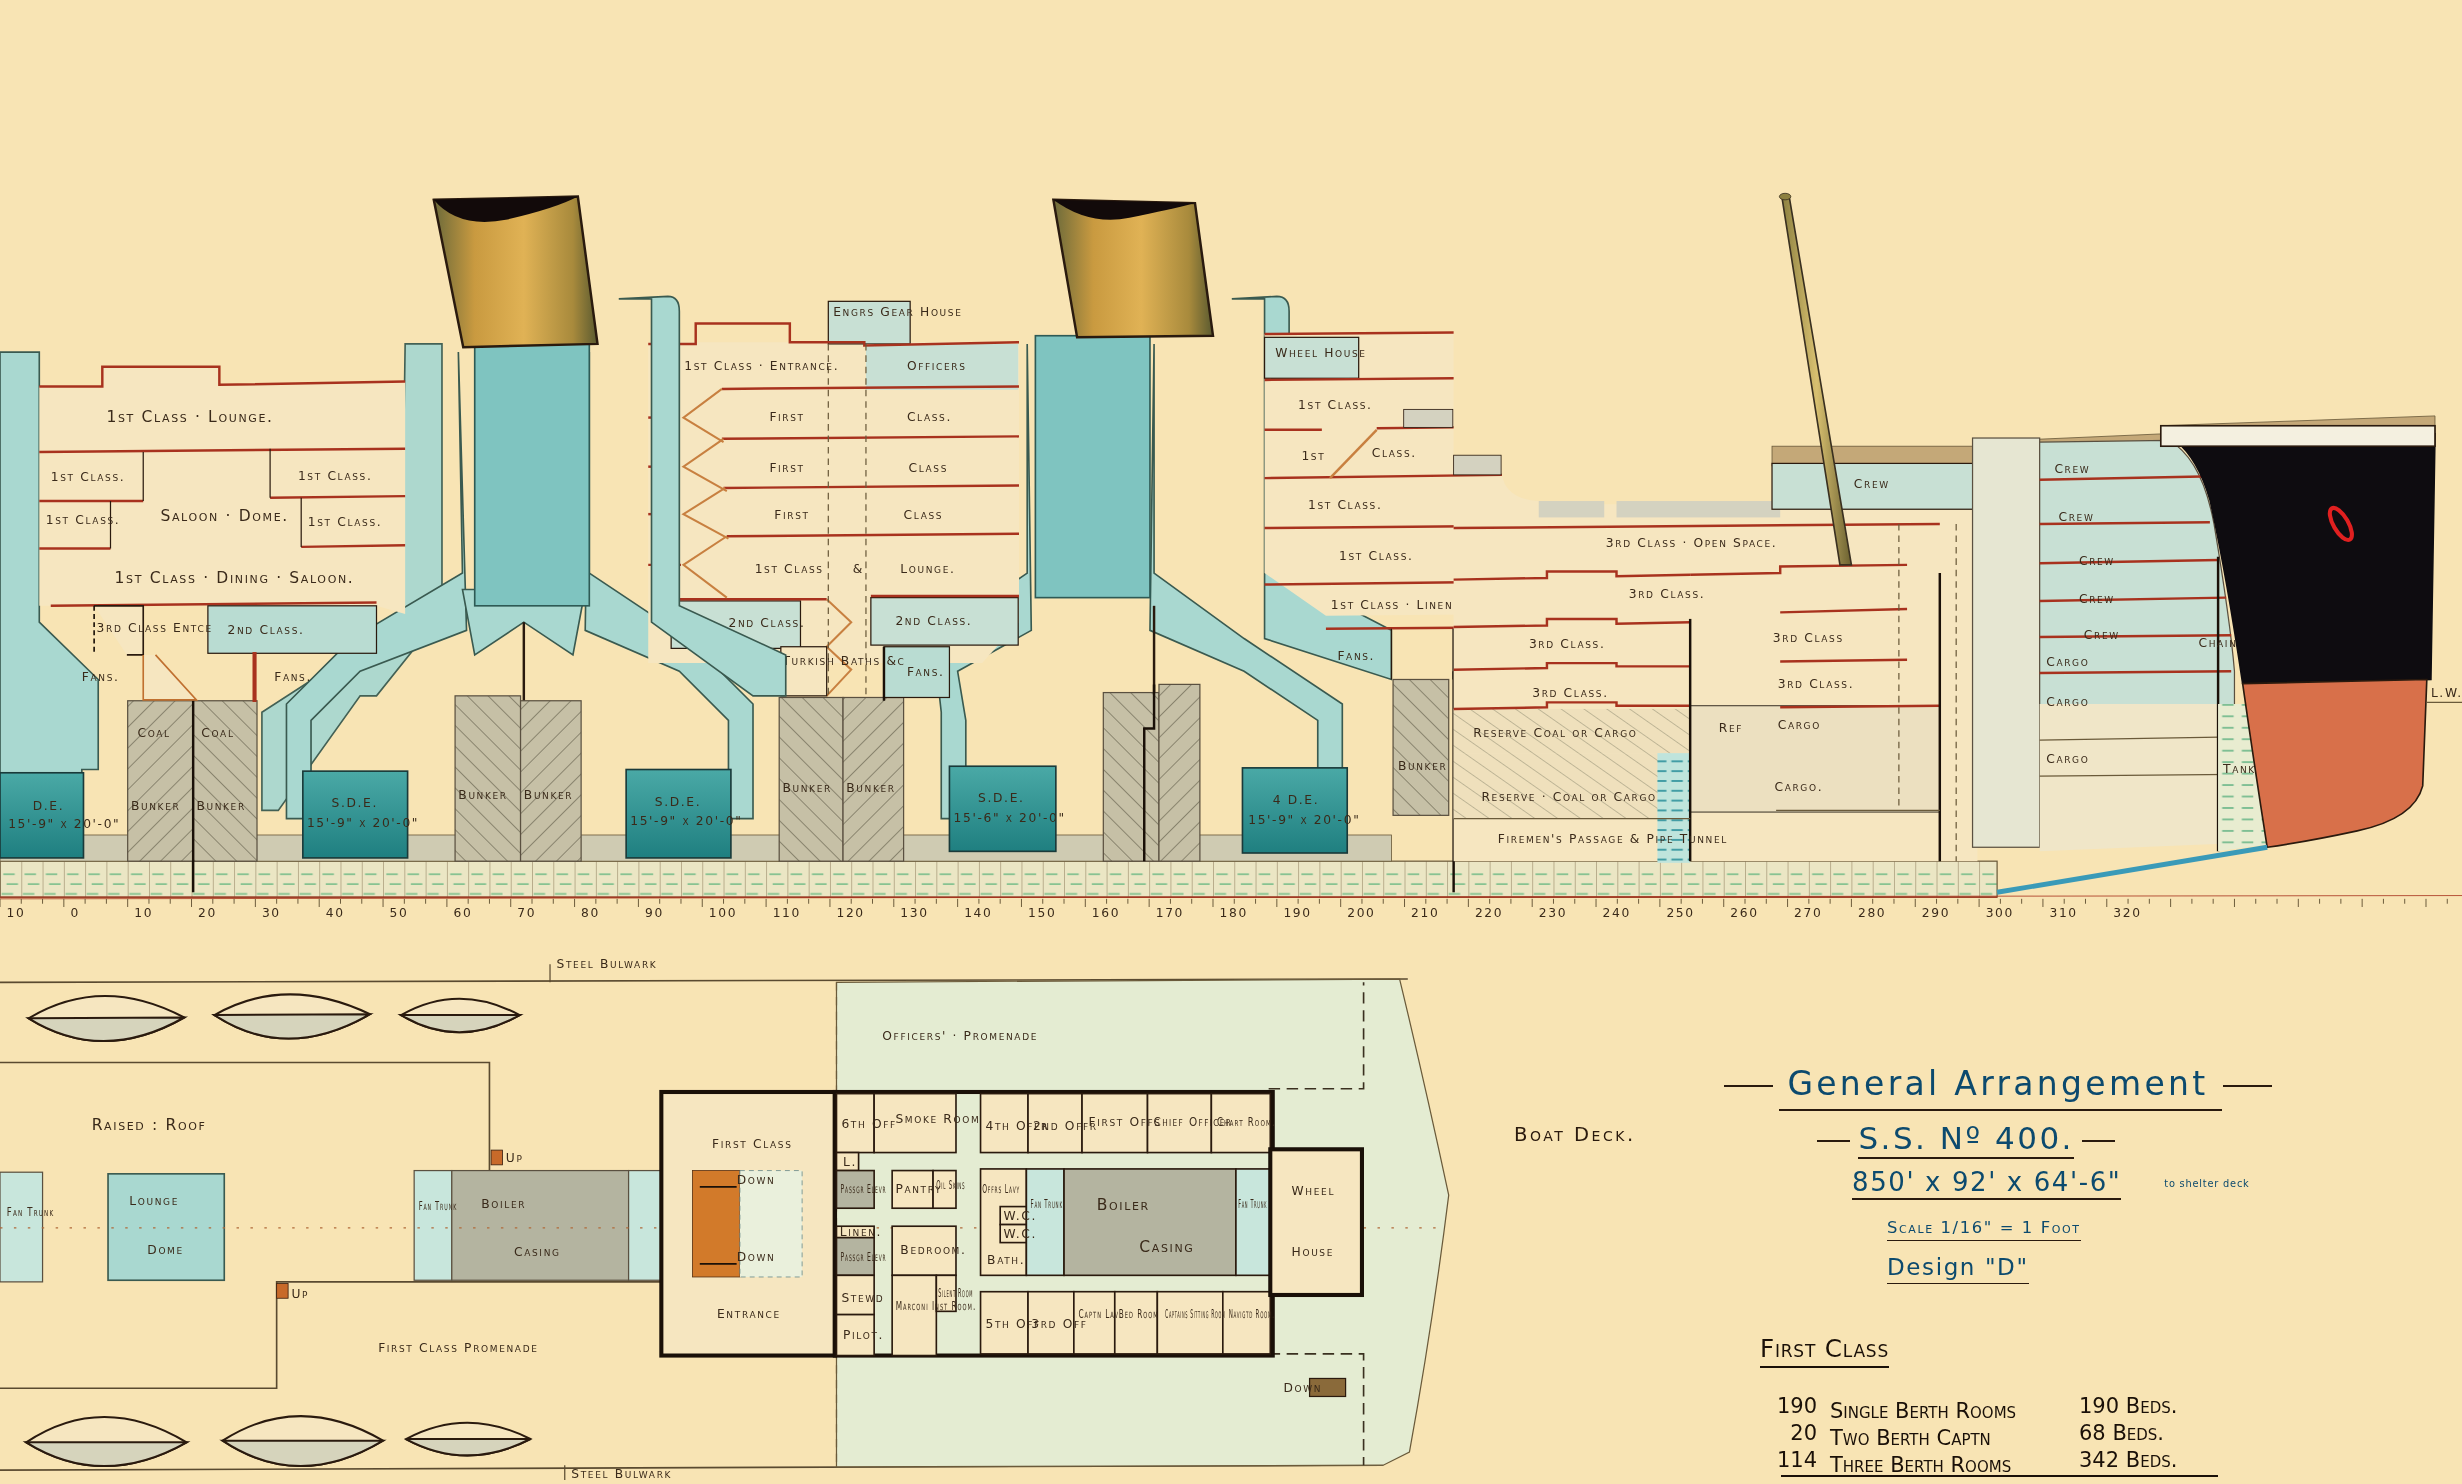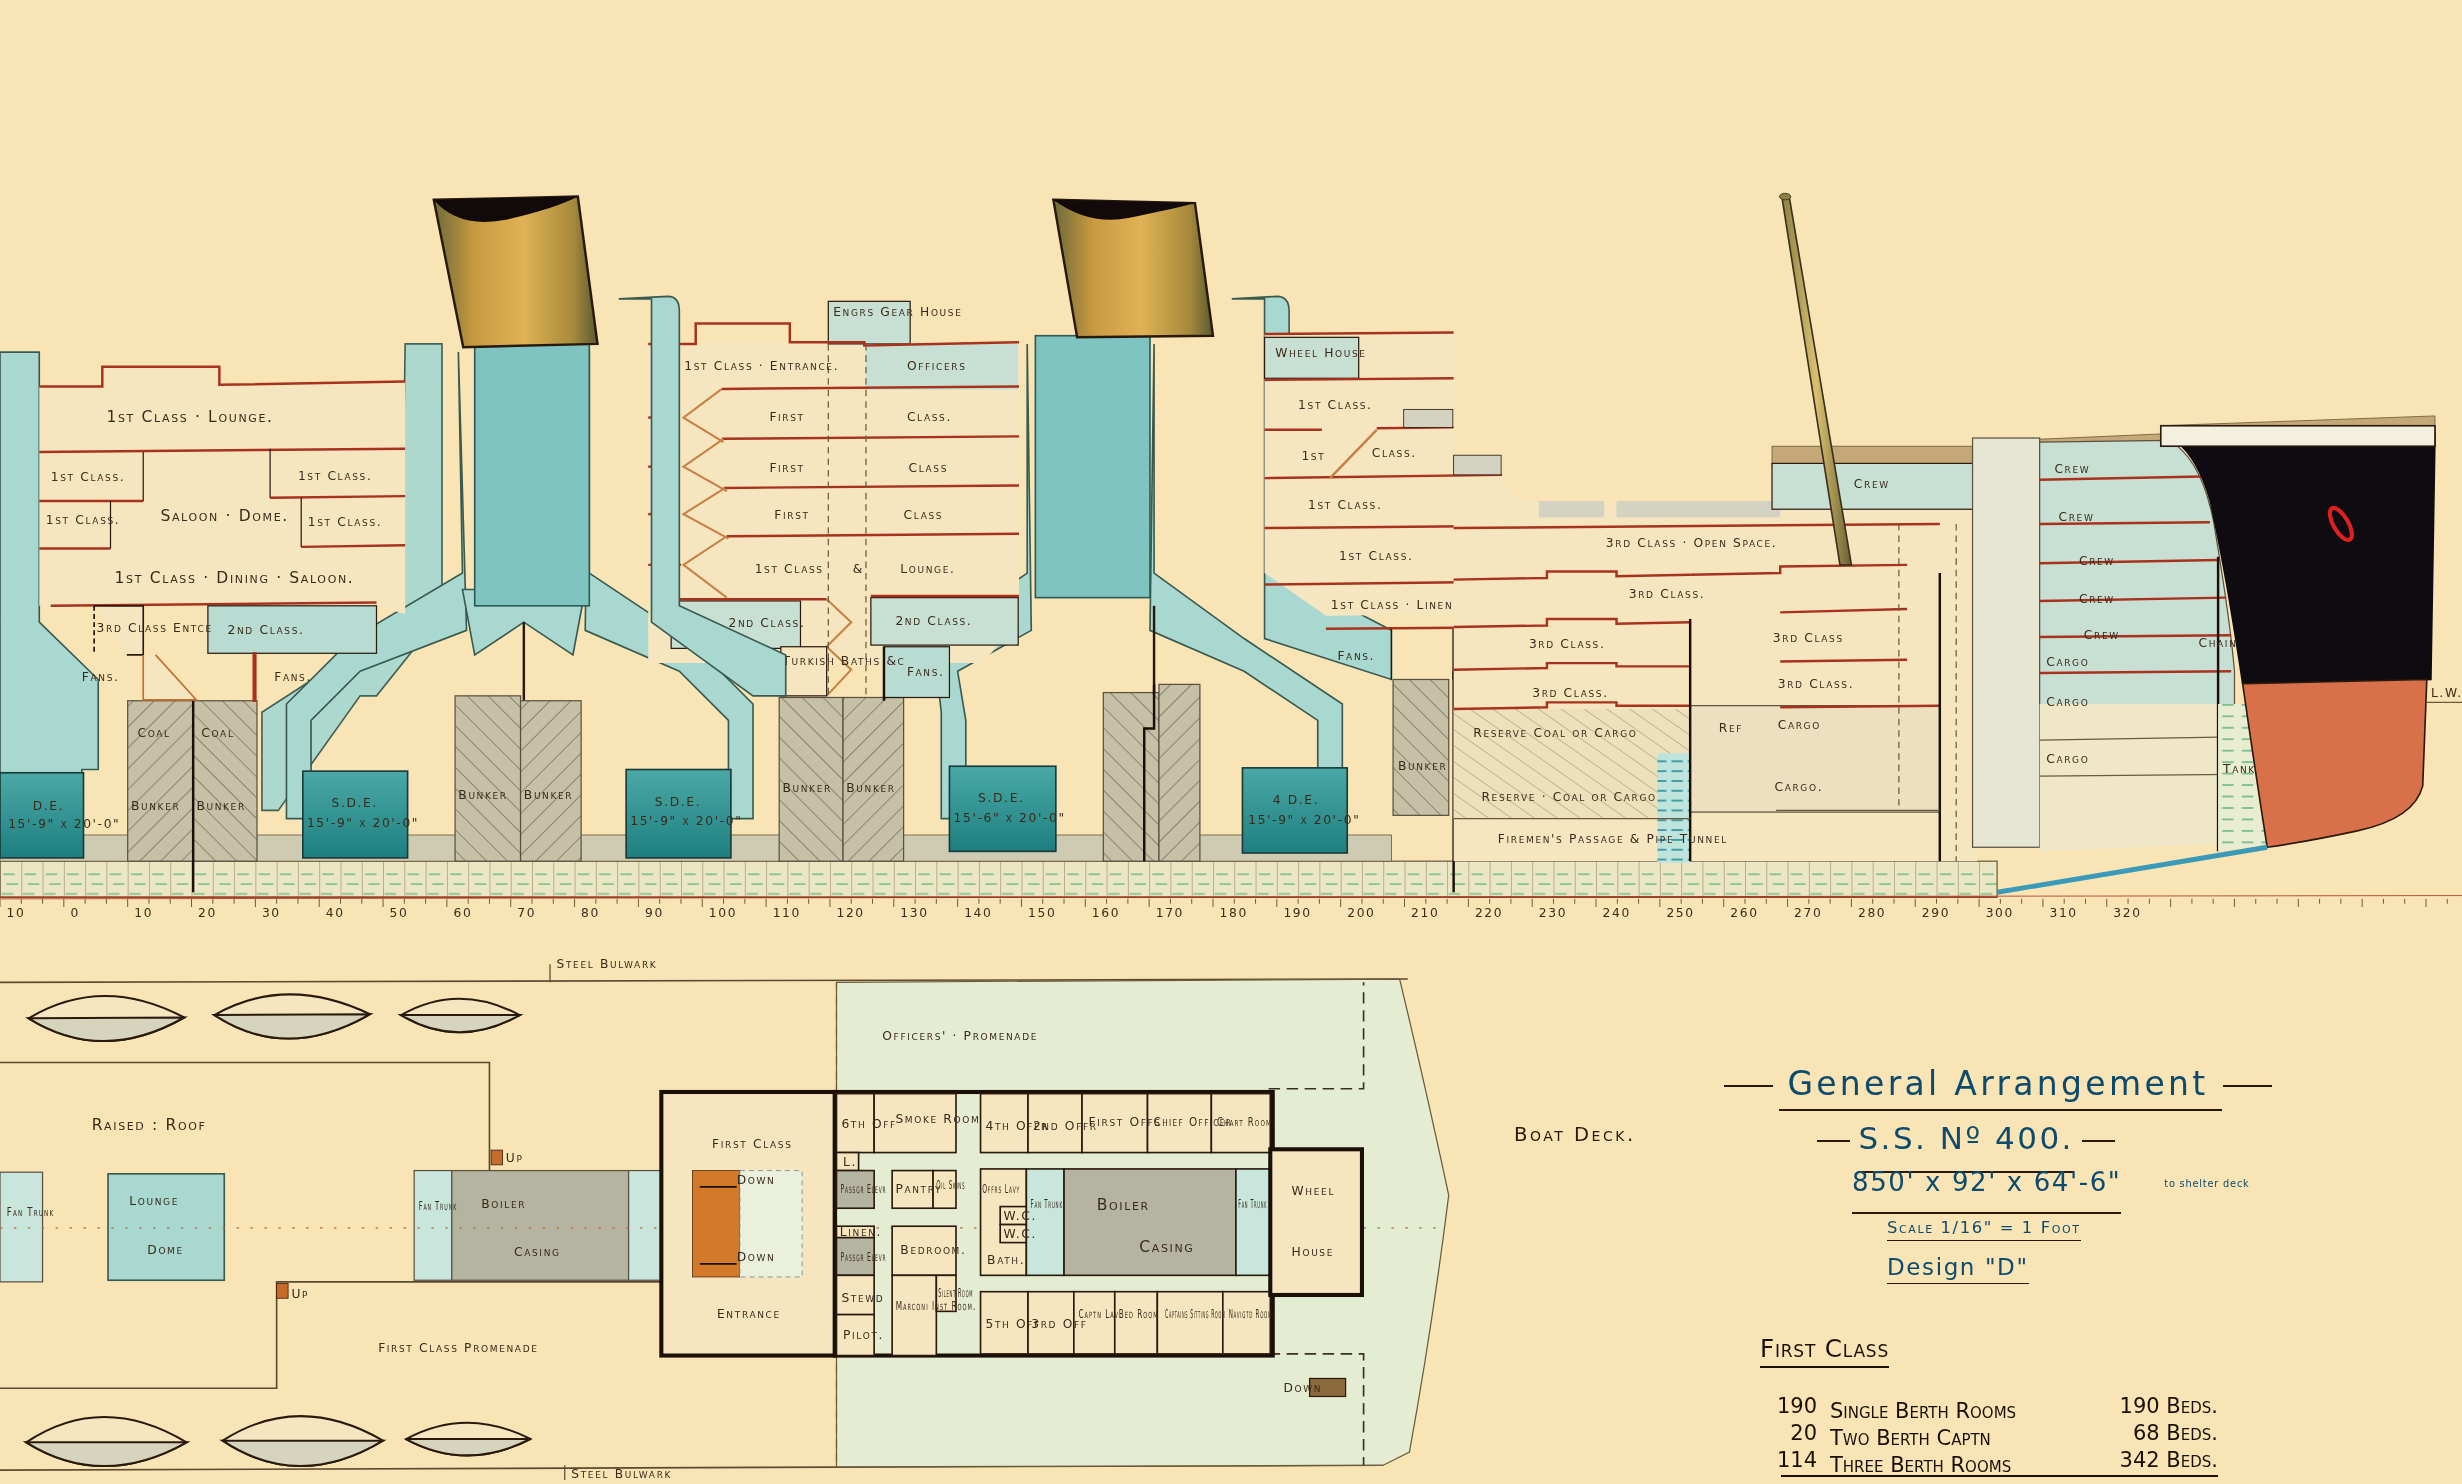--- a/index.html
+++ b/index.html
@@ -16,28 +16,28 @@
   .title-block { position: absolute; font-family: "DejaVu Sans", sans-serif; color: #0c4a6e; }
   .t-title { left: 1709px; top: 1064px; font-size: 33px; letter-spacing: 3.3px; }
   .t-title .dash { display: inline-block; width: 49px; border-top: 2.5px solid #2a1a0e; vertical-align: middle; margin: 0 14.7px; }
   .t-title .under { position: absolute; left: 70px; right: 65px; bottom: -8.2px; border-top: 2.5px solid #2a1a0e; }
   .t-ss { left: 1809px; top: 1120px; font-size: 31px; letter-spacing: 2.5px; }
   .t-ss .dash { display: inline-block; width: 33px; border-top: 2.5px solid #2a1a0e; vertical-align: middle; margin: 0 8.2px; }
   .t-dims { left: 1852px; top: 1167px; font-size: 26px; letter-spacing: 1.6px; }
   .t-dims small { font-size: 9.8px; letter-spacing: 0.8px; vertical-align: middle; margin-left: 33px; }
   .t-scale { left: 1887px; top: 1218px; font-size: 16.4px; letter-spacing: 1.6px; font-variant: small-caps; }
   .t-design { left: 1887px; top: 1254px; font-size: 23px; letter-spacing: 1.6px; }
-  .ul { border-bottom: 2.5px solid #2a1a0e; padding-bottom: 15px; }
+  .ul { border-bottom: 2.5px solid #2a1a0e; padding-bottom: 1px; }
   .ul-thin { border-bottom: 1.6px solid #2a1a0e; padding-bottom: 2.5px; }
   .accom { position: absolute; left: 1760px; top: 1334px; width: 458px; color: #1a1008; }
   .accom-head { font-size: 24.6px; font-variant: small-caps; letter-spacing: 0.8px; display: inline-block; border-bottom: 2.5px solid #1a1008; padding-bottom: 3.3px; margin-bottom: 24.6px; }
   .accom-row { display: flex; font-size: 21px; font-variant: small-caps; height: 27px; align-items: center; }
   .accom-row .n { width: 57px; text-align: right; margin-right: 13px; }
   .accom-row .d { flex: 1; margin-top: 9px; }
-  .accom-row .b { width: 139px; text-align: right; }
+  .accom-row .b { width: 139px; text-align: left; }
   .accom-rule { border-top: 2.5px solid #1a1008; margin-left: 20.5px; margin-top: 1.6px; }
   .boat-deck-lbl { position: absolute; left: 1498px; top: 1123px; font-size: 19.6px; letter-spacing: 2.5px; font-variant: small-caps; color: #2a1a0e; margin-left: 16px; }
 </style>
 </head>
 <body>
 
 <div id="sheet">
 
 <svg width="2462" height="1485" viewBox="0 0 3008 1814">
   <defs>

